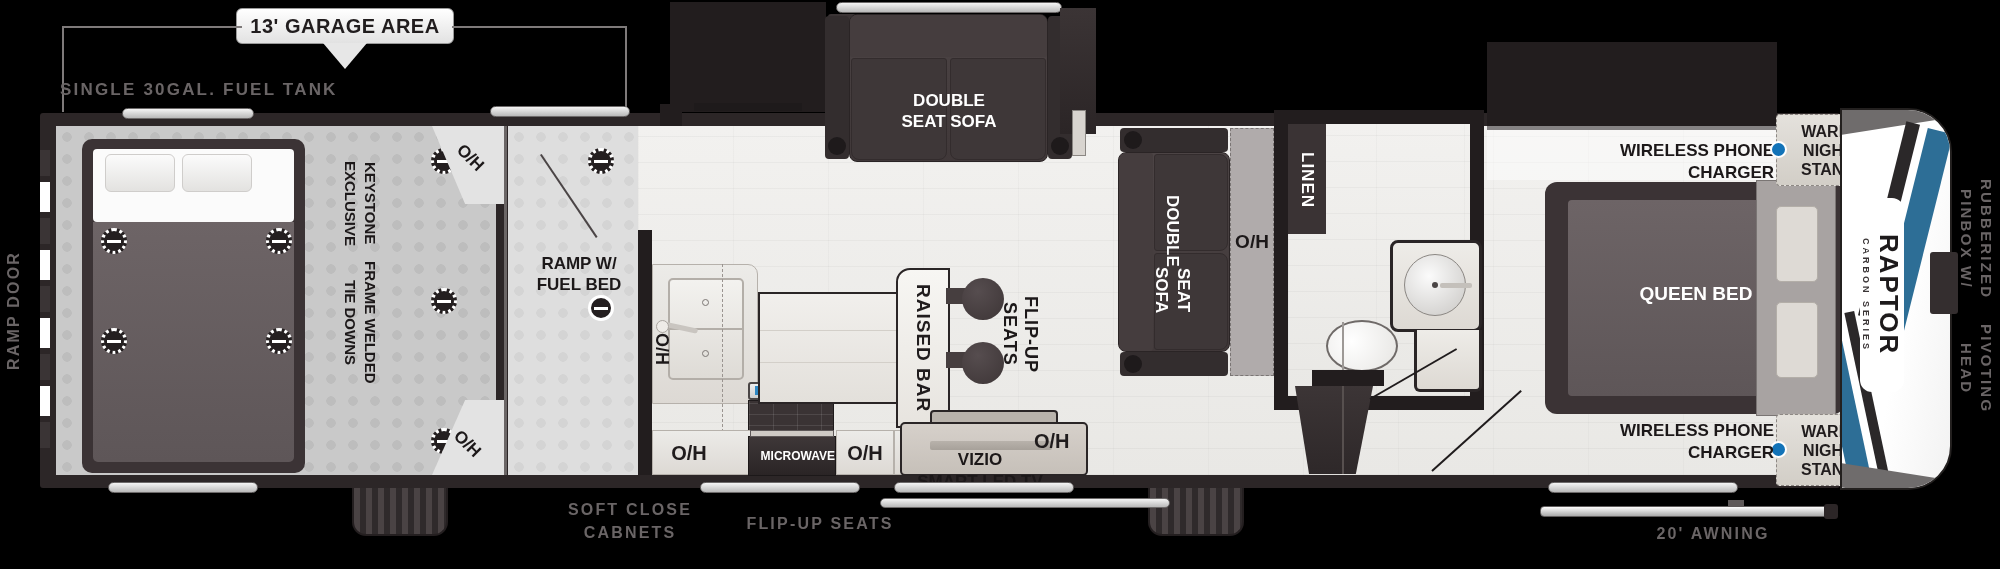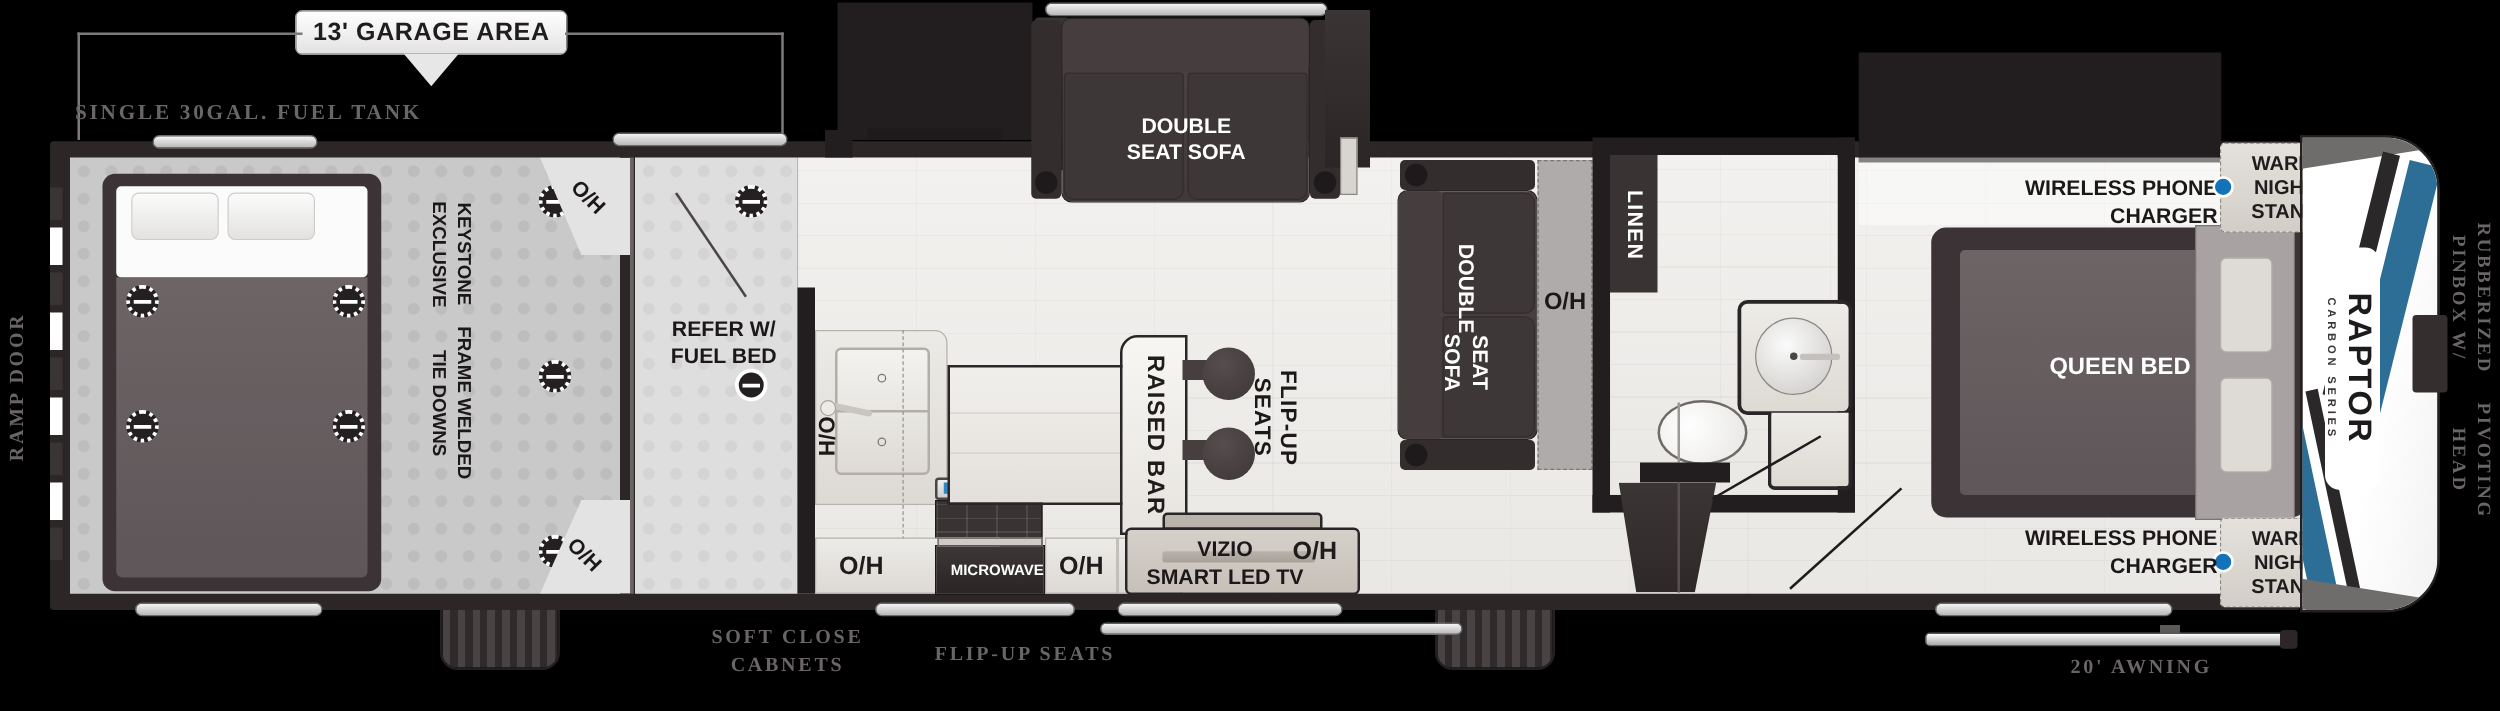--- a/index.html
+++ b/index.html
@@ -45,21 +45,21 @@
     border:1px solid #9a9a9a;border-radius:6px;
     color:#211d1e;font-weight:bold;letter-spacing:.5px;
     box-shadow:0 1px 2px rgba(0,0,0,.4);
   }
   .callout-tail{
     width:0;height:0;border-left:22px solid transparent;border-right:22px solid transparent;
     border-top:26px solid #e7e7e7;
   }
 
   
-  .extlabel{color:#6a6566;font-weight:bold;letter-spacing:2.2px;font-family:Liberation Serif, serif;}
+  .extlabel{color:#6a6566;font-weight:bold;letter-spacing:2.2px;}
 
   
   .dark{background:linear-gradient(180deg,#4a4243,#3a3334);border-radius:5px;}
   .darker{background:#332d2e;}
   .sofa{background:linear-gradient(180deg,#4c4445,#403839);border:1px solid #2a2425;border-radius:8px;}
   .bedframe{background:#3b3335;border-radius:10px;}
   .mattress{background:linear-gradient(180deg,#6d6466,#5e5658);}
   .pillow{background:linear-gradient(180deg,#fbfbfb,#e3e2e0);border-radius:6px;border:1px solid #cfcdcb;}
   .cab{background:linear-gradient(180deg,#ecebe8,#ddd9d4);border:1px solid #b6b1ab;}
   .cabdark{background:linear-gradient(180deg,#3b3435,#2b2526);}
@@ -221,21 +221,21 @@
 
   <div class="abs" style="left:432px;top:400px;width:72px;height:75px;background:#e3e3e3;clip-path:polygon(46% 0,100% 0,100% 100%,0 100%);"></div>
   <div class="abs vert ctr" style="left:452px;top:418px;width:30px;height:52px;font-size:17px;font-weight:bold;color:#1c1819;transform:rotate(-45deg);">
     <span>O/H</span>
   </div>
 
   <div class="abs bolt" style="left:588px;top:148px;"></div>
   <div class="abs bolt solid" style="left:588px;top:295px;"></div>
   <div class="abs" style="left:540px;top:155px;width:2px;height:100px;background:#4b4546;transform:rotate(-34deg);transform-origin:top left;"></div>
   <div class="abs ctr" style="left:520px;top:252px;width:118px;height:44px;flex-direction:column;font-size:17px;font-weight:bold;color:#1c1819;line-height:21px;">
-    <span>REFER W/</span>
+    <span>RAMP W/</span>
     <span>FUEL BED</span>
   </div>
 
   <div class="abs floor" style="left:638px;top:126px;width:1202px;height:349px;"></div>
 
   <div class="abs wall" style="left:638px;top:230px;width:14px;height:245px;"></div>
 
   <div class="abs" style="left:670px;top:2px;width:156px;height:110px;background:#221d1e;"></div>
   <div class="abs" style="left:694px;top:103px;width:108px;height:8px;background:#1e1a1b;"></div>
   <div class="abs" style="left:660px;top:104px;width:22px;height:22px;background:#221d1e;"></div>
@@ -310,21 +310,21 @@
   <div class="abs stoolneck" style="left:946px;top:352px;width:26px;height:16px;"></div>
   <div class="abs stool" style="left:962px;top:342px;width:42px;height:42px;"></div>
 
   <div class="abs vert ctr" style="left:1006px;top:272px;width:28px;height:124px;font-size:18px;font-weight:bold;color:#1c1819;letter-spacing:1px;">
     <span>FLIP-UP SEATS</span>
   </div>
 
   <div class="abs" style="left:930px;top:410px;width:128px;height:14px;background:#b9b3ac;border:2px solid #2a2526;border-radius:4px 4px 0 0;"></div>
   <div class="abs tvunit" style="left:900px;top:422px;width:188px;height:54px;"></div>
   <div class="abs tvscreen" style="left:930px;top:441px;width:122px;height:9px;"></div>
-  <div class="abs" style="left:900px;top:428px;width:160px;height:46px;display:flex;flex-direction:column;align-items:center;justify-content:center;font-size:17px;line-height:22px;color:#1c1819;font-weight:bold;">
+  <div class="abs" style="left:900px;top:448px;width:160px;height:46px;display:flex;flex-direction:column;align-items:center;justify-content:center;font-size:17px;line-height:22px;color:#1c1819;font-weight:bold;">
     <span>VIZIO</span>
     <span>SMART LED TV</span>
   </div>
   <div class="abs ohlabel" style="left:1034px;top:430px;width:44px;height:22px;font-size:20px;">
     <span>O/H</span>
   </div>
 
   <div class="abs sofa" style="left:1118px;top:152px;width:112px;height:200px;"></div>
   <div class="abs" style="left:1119px;top:153px;width:34px;height:198px;background:#453d3e;border-radius:7px 3px 3px 7px;"></div>
   <div class="abs" style="left:1154px;top:154px;width:74px;height:97px;background:#3e3738;border:1px solid #332c2d;border-radius:3px 8px 8px 3px;"></div>

